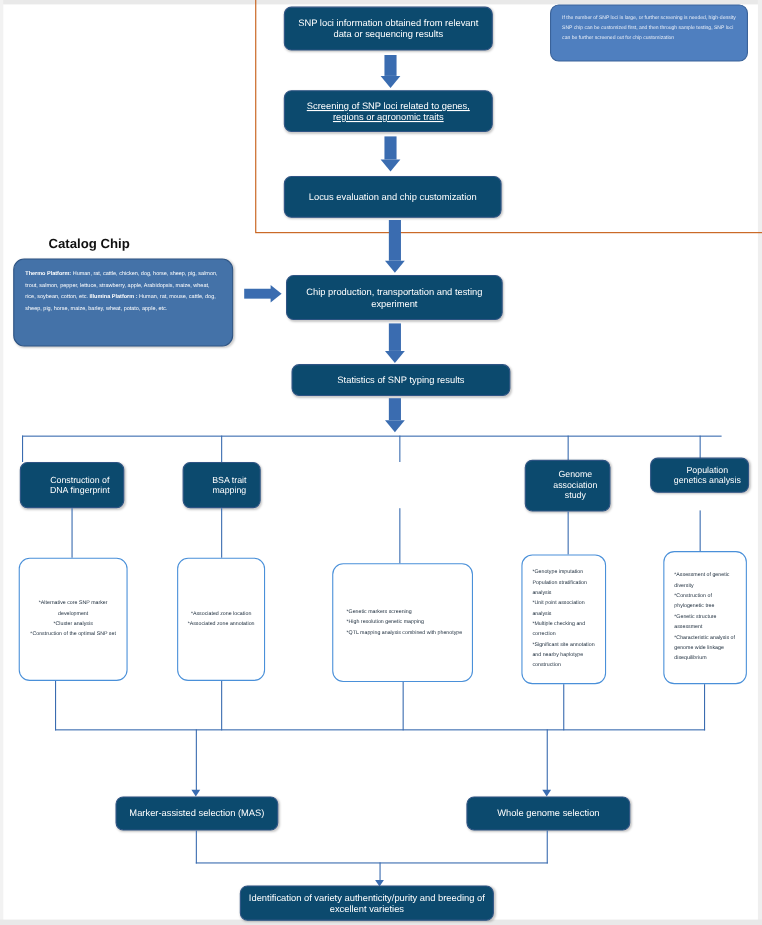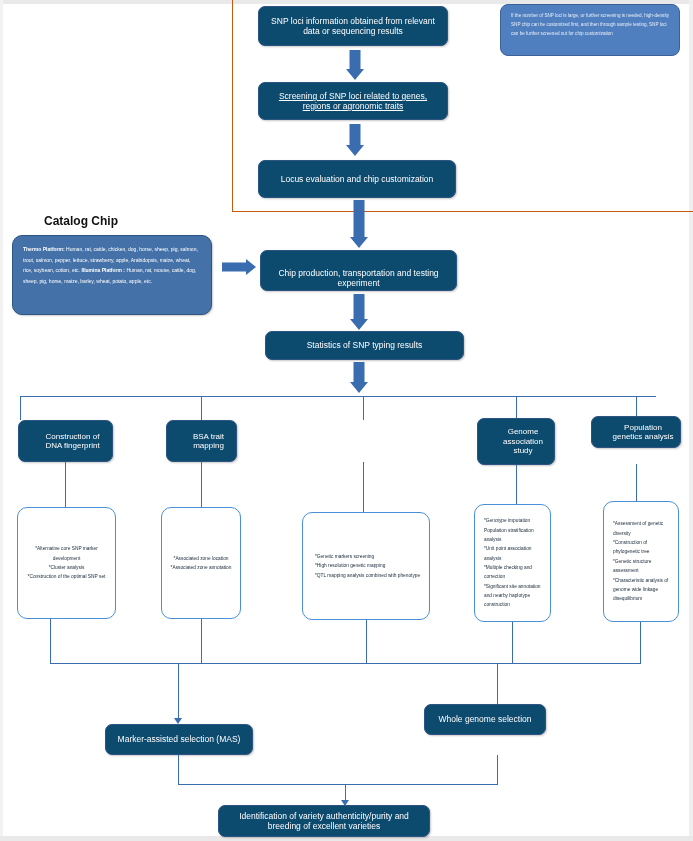--- a/index.html
+++ b/index.html
@@ -237,21 +237,21 @@
   <div class="blockarrow-right" style="left:222px; top:257px; width:34px; height:20px;">
     <div class="shaft" style="width:25px;"></div>
     <div class="head"></div>
   </div>
 
   <div class="blockarrow-down" style="left:346px; top:200px; width:26px; height:48px;">
     <div class="shaft" style="height:37px;"></div>
     <div class="head"></div>
   </div>
 
-  <div class="pbox fs85" style="left:260px; top:250px; width:197px; height:41px;align-items:flex-end;">
+  <div class="pbox fs85" style="left:260px; top:250px; width:197px; height:41px;">
     <span>Chip production, transportation and testing experiment</span>
   </div>
 
   <div class="blockarrow-down" style="left:346px; top:294px; width:26px; height:36px;">
     <div class="shaft" style="height:25px;"></div>
     <div class="head"></div>
   </div>
 
   <div class="pbox fs85" style="left:265px; top:331px; width:199px; height:29px;">
     <span>Statistics of SNP typing results</span>
@@ -330,27 +330,27 @@
   <div class="line vline" style="left:178px; top:663px; height:58px;"></div>
   <div class="tip-down" style="left:174px; top:718px;"></div>
 
   <div class="line vline" style="left:497px; top:663px; height:58px;"></div>
   <div class="tip-down" style="left:493px; top:718px;"></div>
 
   <div class="pbox fs85" style="left:105px; top:724px; width:148px; height:31px;text-align:right;">
     <span>Marker-assisted selection (MAS)</span>
   </div>
 
-  <div class="pbox fs85" style="left:424px; top:704px; width:122px; height:31px;">
+  <div class="pbox fs85" style="left:424px; top:724px; width:149px; height:31px;">
     <span>Whole genome selection</span>
   </div>
 
   <div class="line vline" style="left:178px; top:755px; height:30px;"></div>
   <div class="line vline" style="left:497px; top:755px; height:30px;"></div>
   <div class="line hline" style="left:178px; top:784px; width:320px;"></div>
   <div class="line vline" style="left:345px; top:784px; height:20px;"></div>
   <div class="tip-down" style="left:341px; top:800px;"></div>
 
-  <div class="pbox fs85" style="left:218px; top:805px; width:212px; height:32px;justify-content:center;">
+  <div class="pbox fs85" style="left:218px; top:805px; width:231px; height:32px;justify-content:center;">
     <span>Identification of variety authenticity/purity and breeding of excellent varieties</span>
   </div>
 
 </div>
 
 </body></html>

